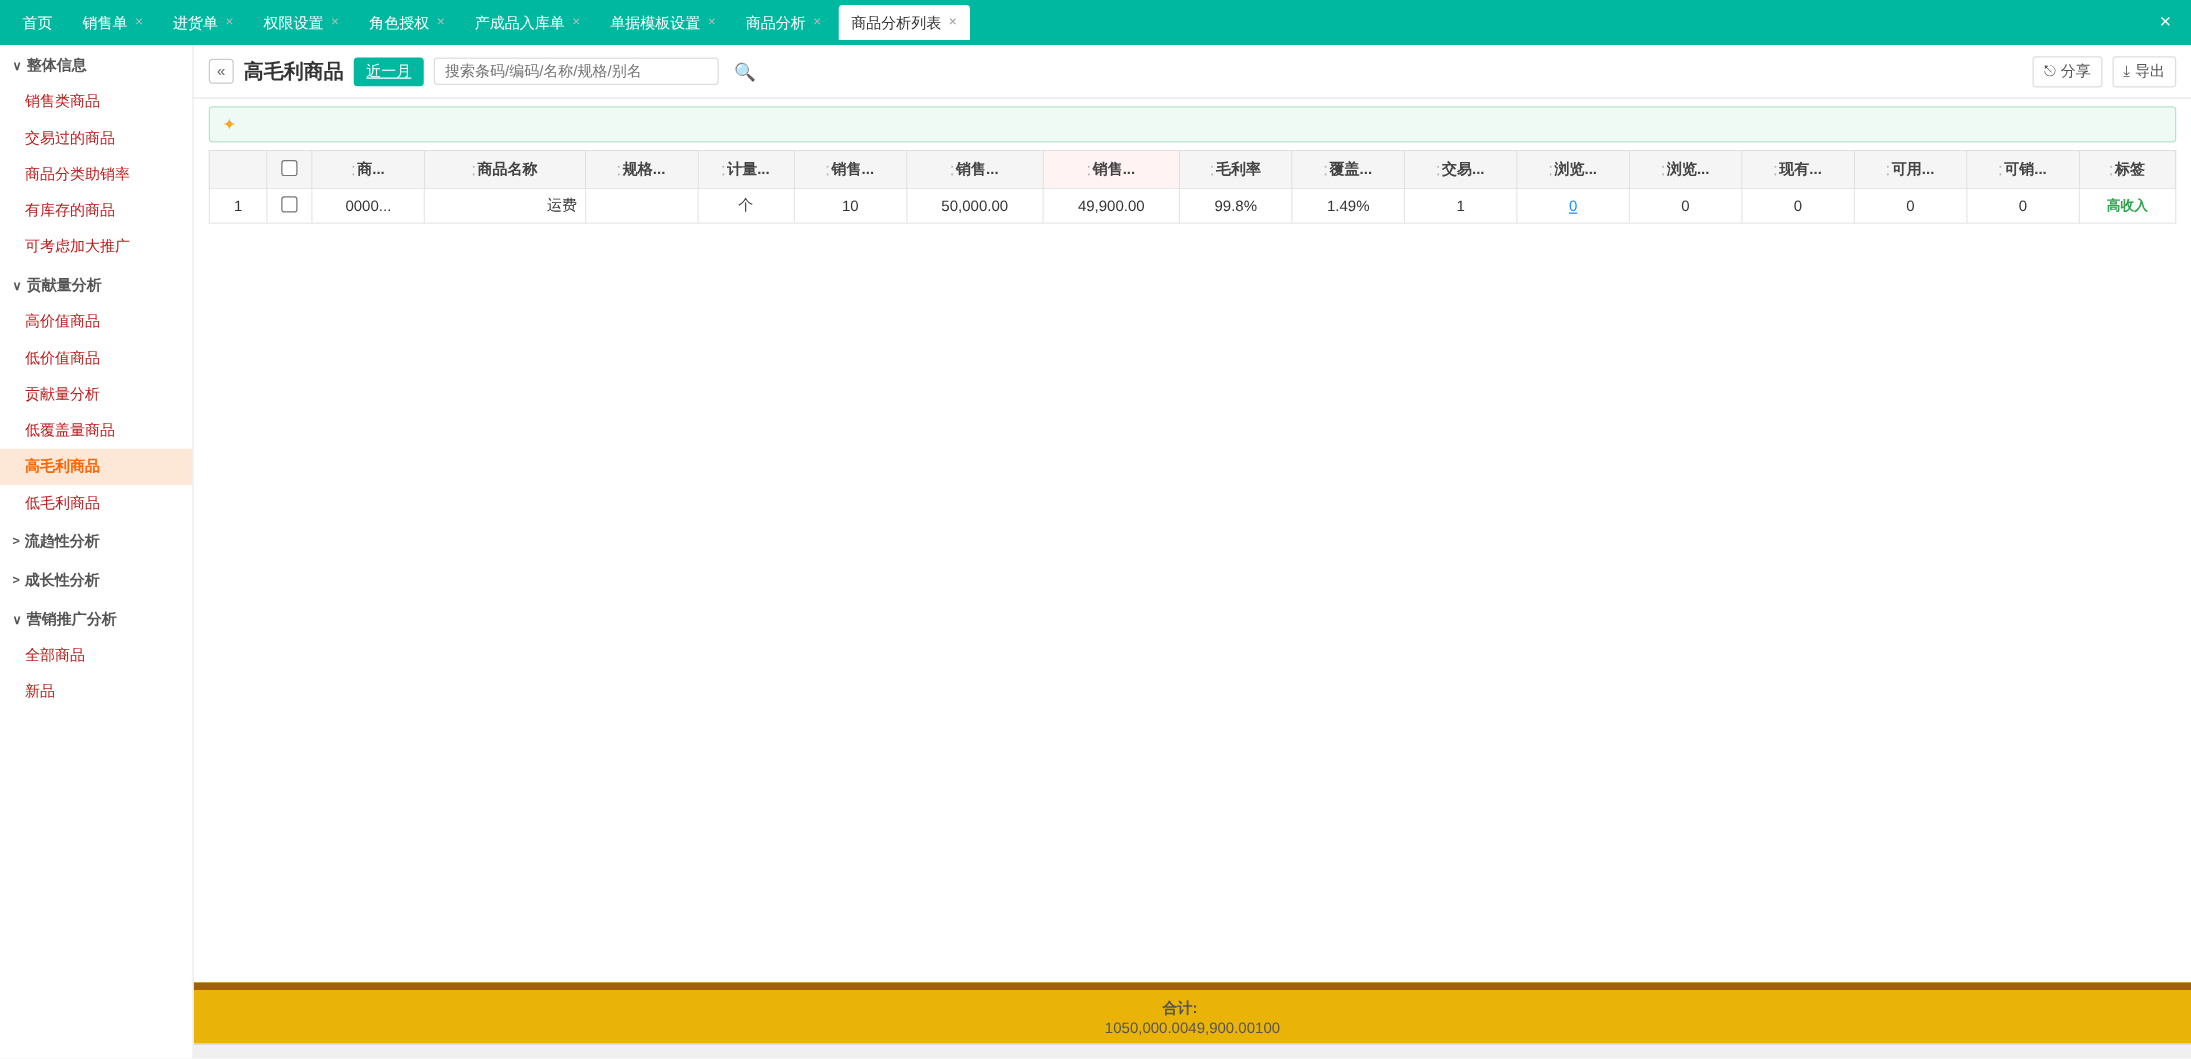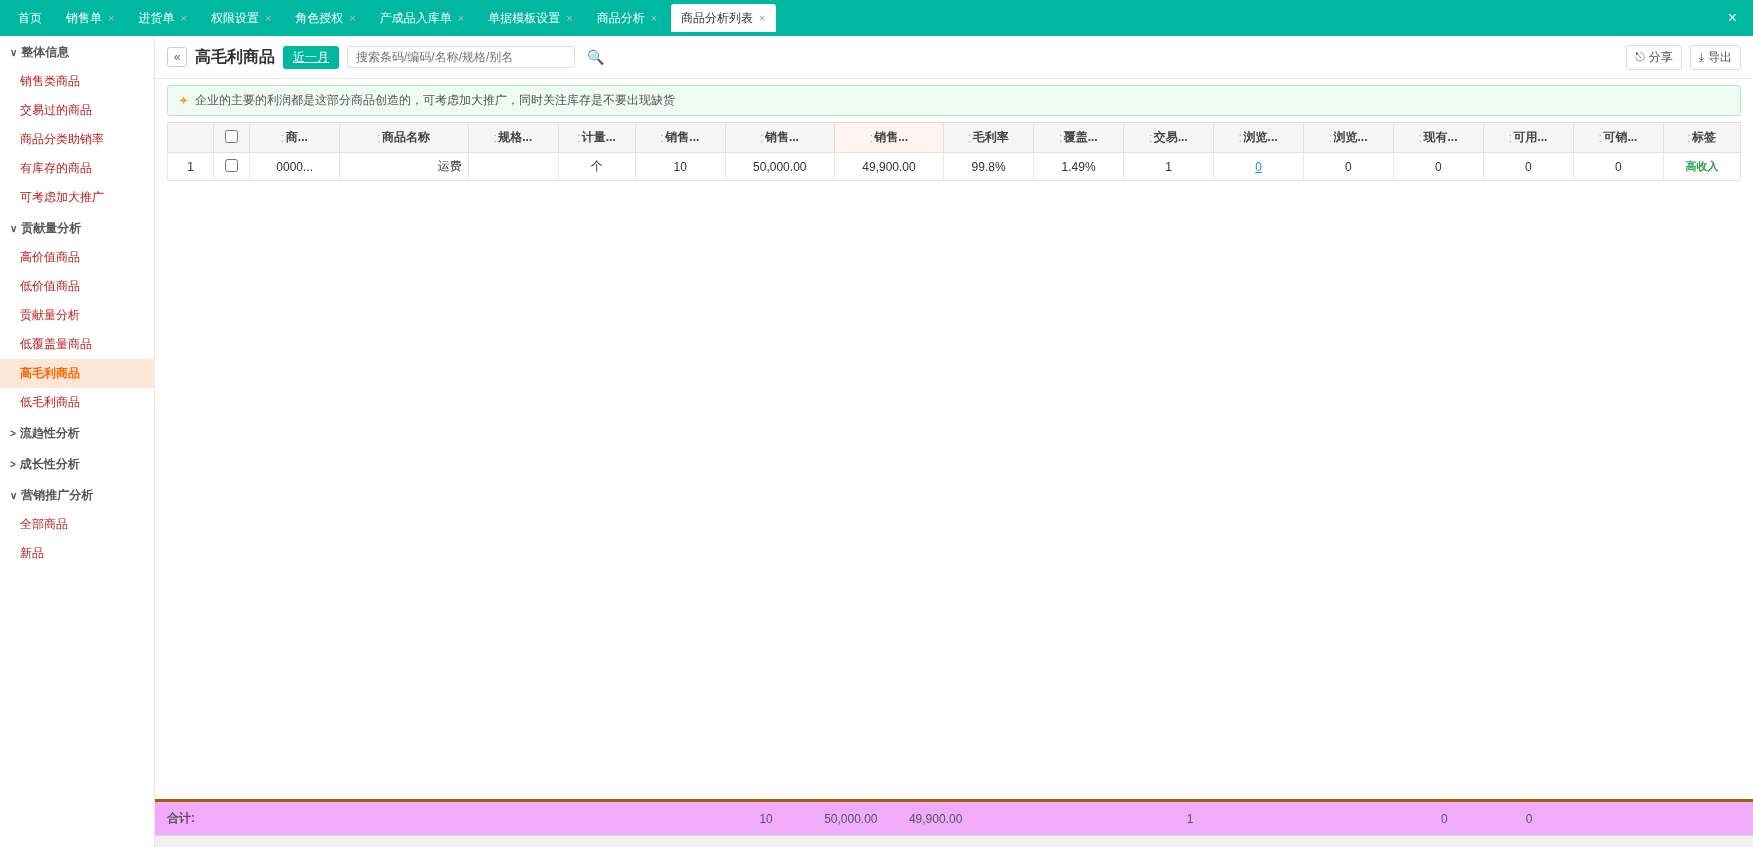--- a/index.html
+++ b/index.html
@@ -185,28 +185,29 @@
       padding: 5px 6px;
       text-align: center;
       color: #333;
       white-space: nowrap;
     }
     .tag-high { color: #2da44e; font-weight: bold; font-size: 11px; }
     .link-val { color: #1890ff; text-decoration: underline; cursor: pointer; }
 
     
     .footer-bar {
-      background: #f0abfc;
-      border-top: 3px solid #a16207;
+      background: #eab308;
+      border-top: 6px solid #a16207;
       display: flex;
       align-items: center;
       padding: 6px 12px;
       font-size: 12px;
       color: #555;
       min-height: 36px;
+      flex-direction: column;
     }
     .footer-bar .total-label { font-weight: bold; margin-right: 20px; }
     .footer-cells {
       display: flex;
       flex: 1;
       gap: 0;
     }
     .footer-cell {
       flex: 1;
       text-align: center;
@@ -350,21 +351,20 @@
         <span>分享</span>
       </button>
       <button class="action-btn">
         <span>⤓</span>
         <span>导出</span>
       </button>
     </div>
 
     <div class="info-bar">
       <span class="info-icon">✦</span>
-      <span>企业的主要的利润都是这部分商品创造的，可考虑加大推广，同时关注库存是不要出现缺货</span>
     </div>
 
     <div class="table-container">
       <table>
         <thead>
           <tr>
             <th style="width:36px;"></th>
             <th style="width:28px;">
               <input type="checkbox" style="">
             </th>

